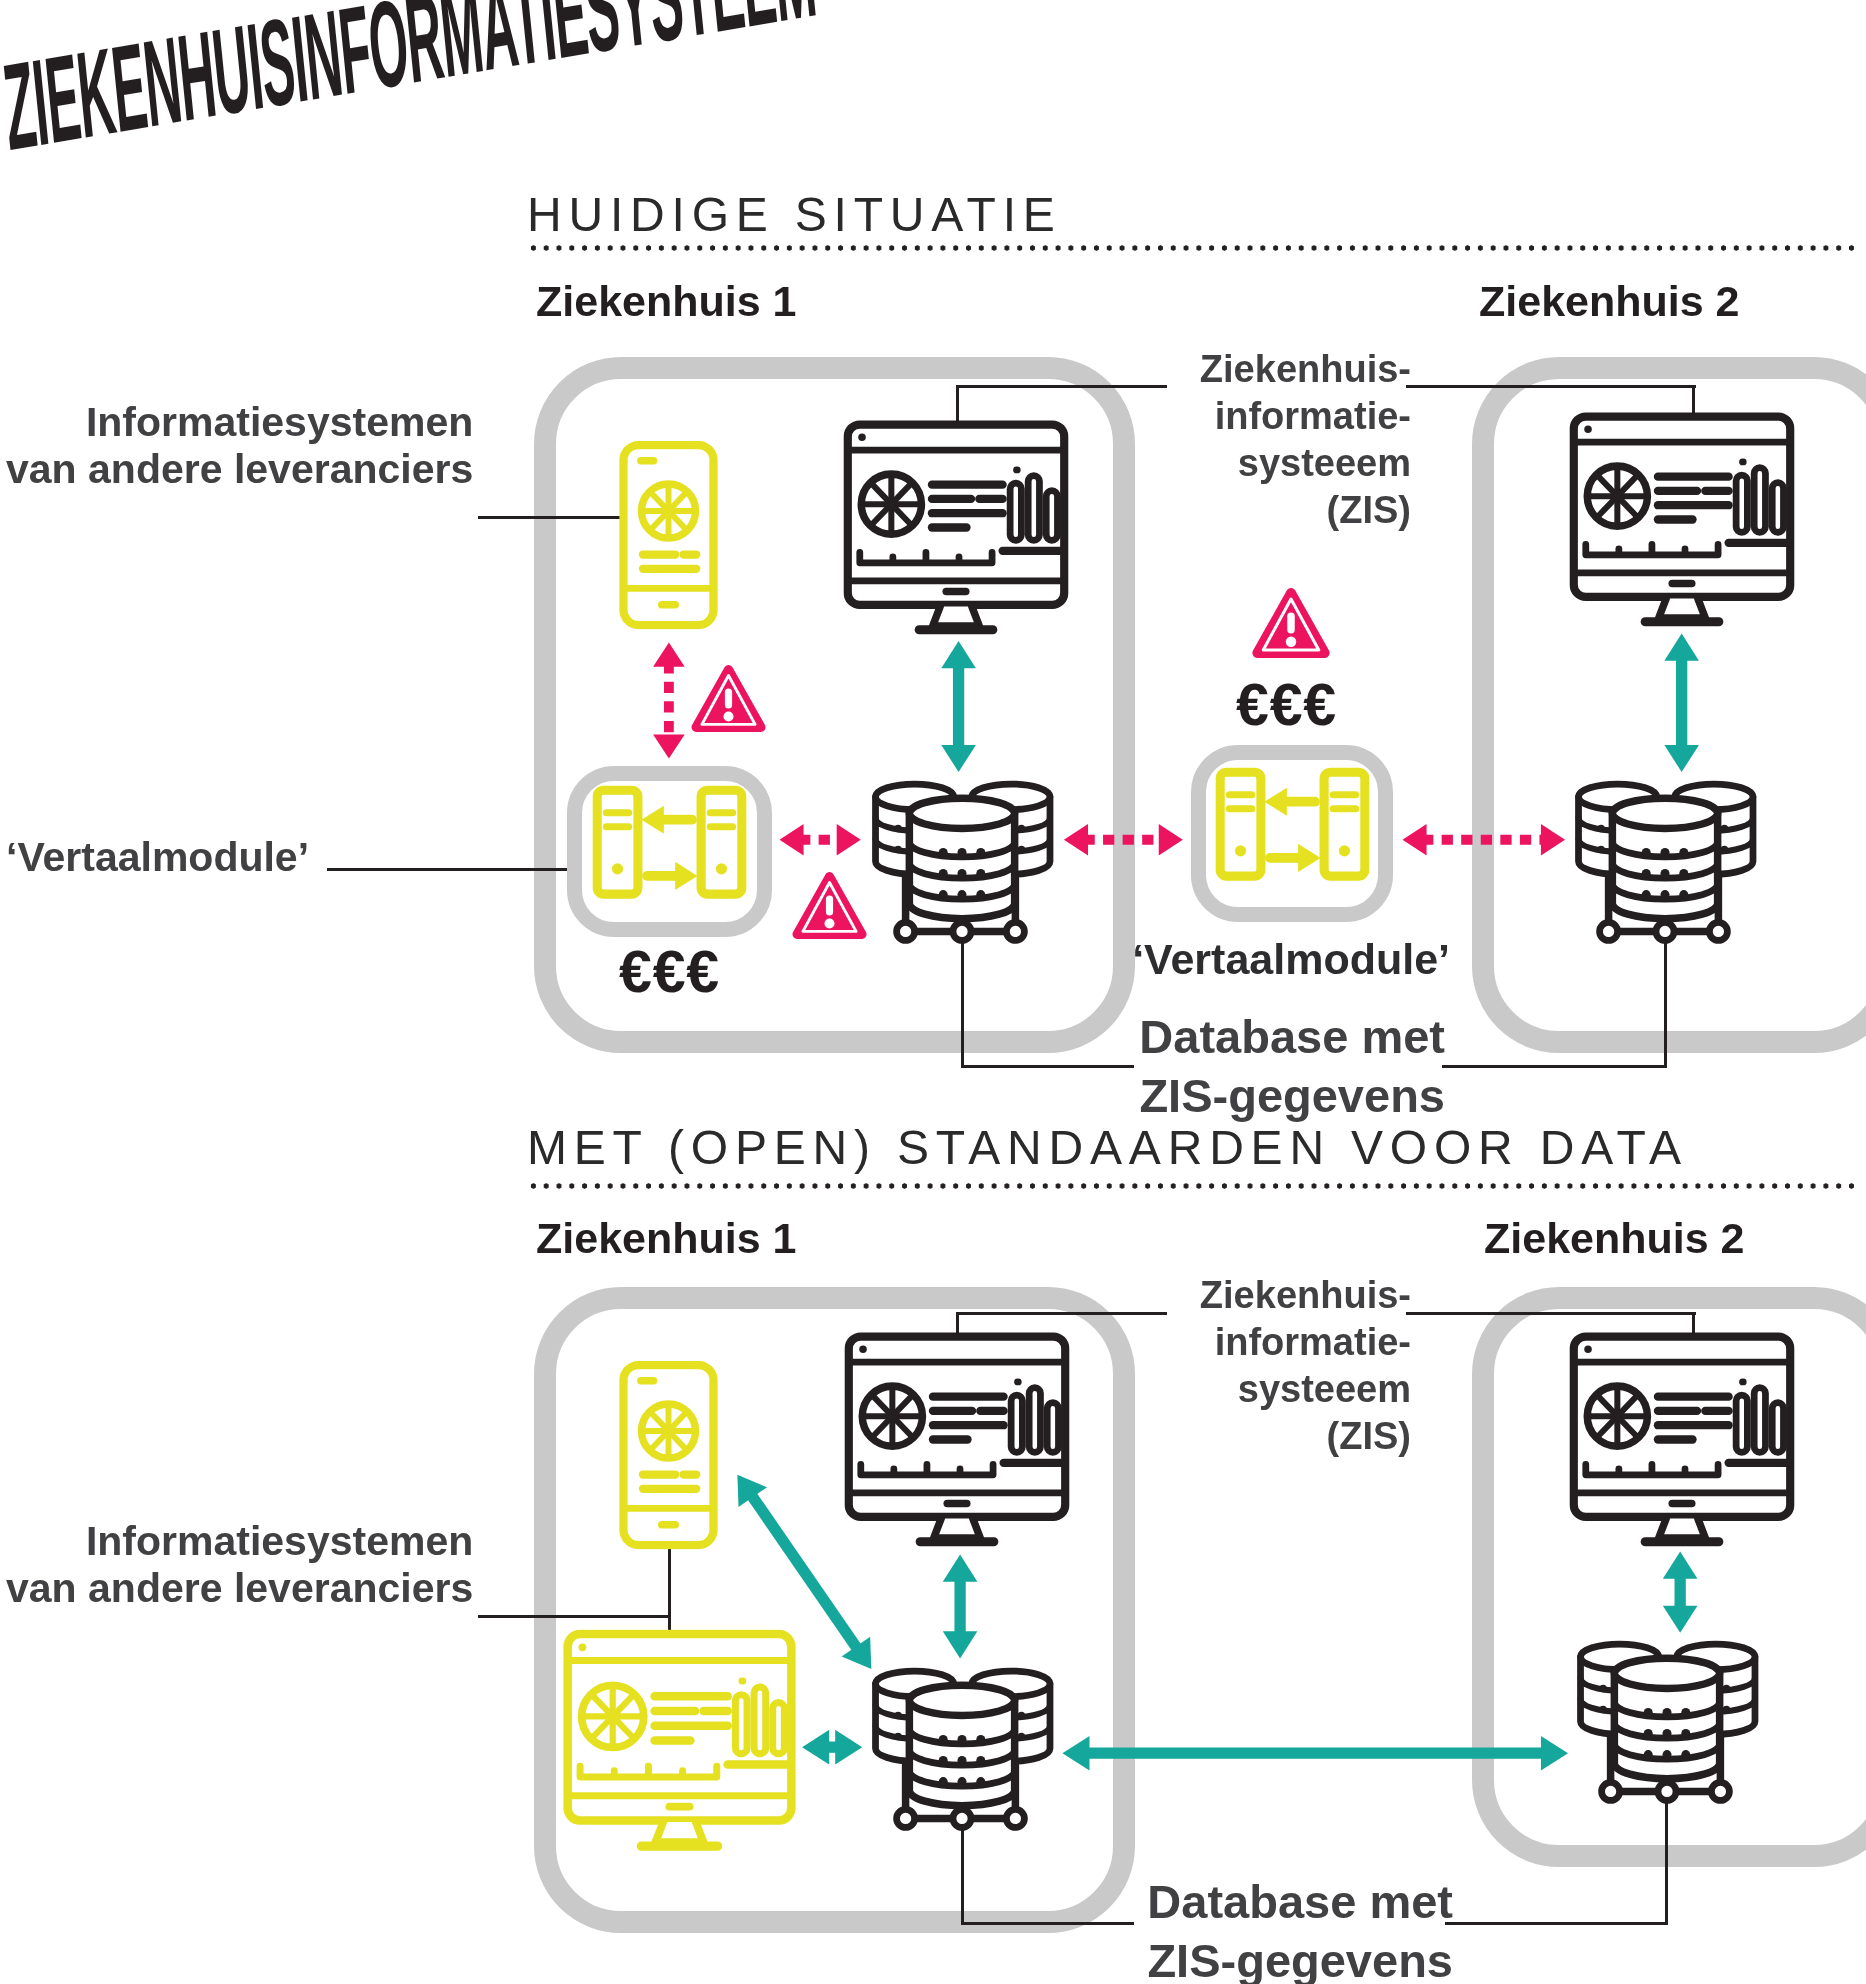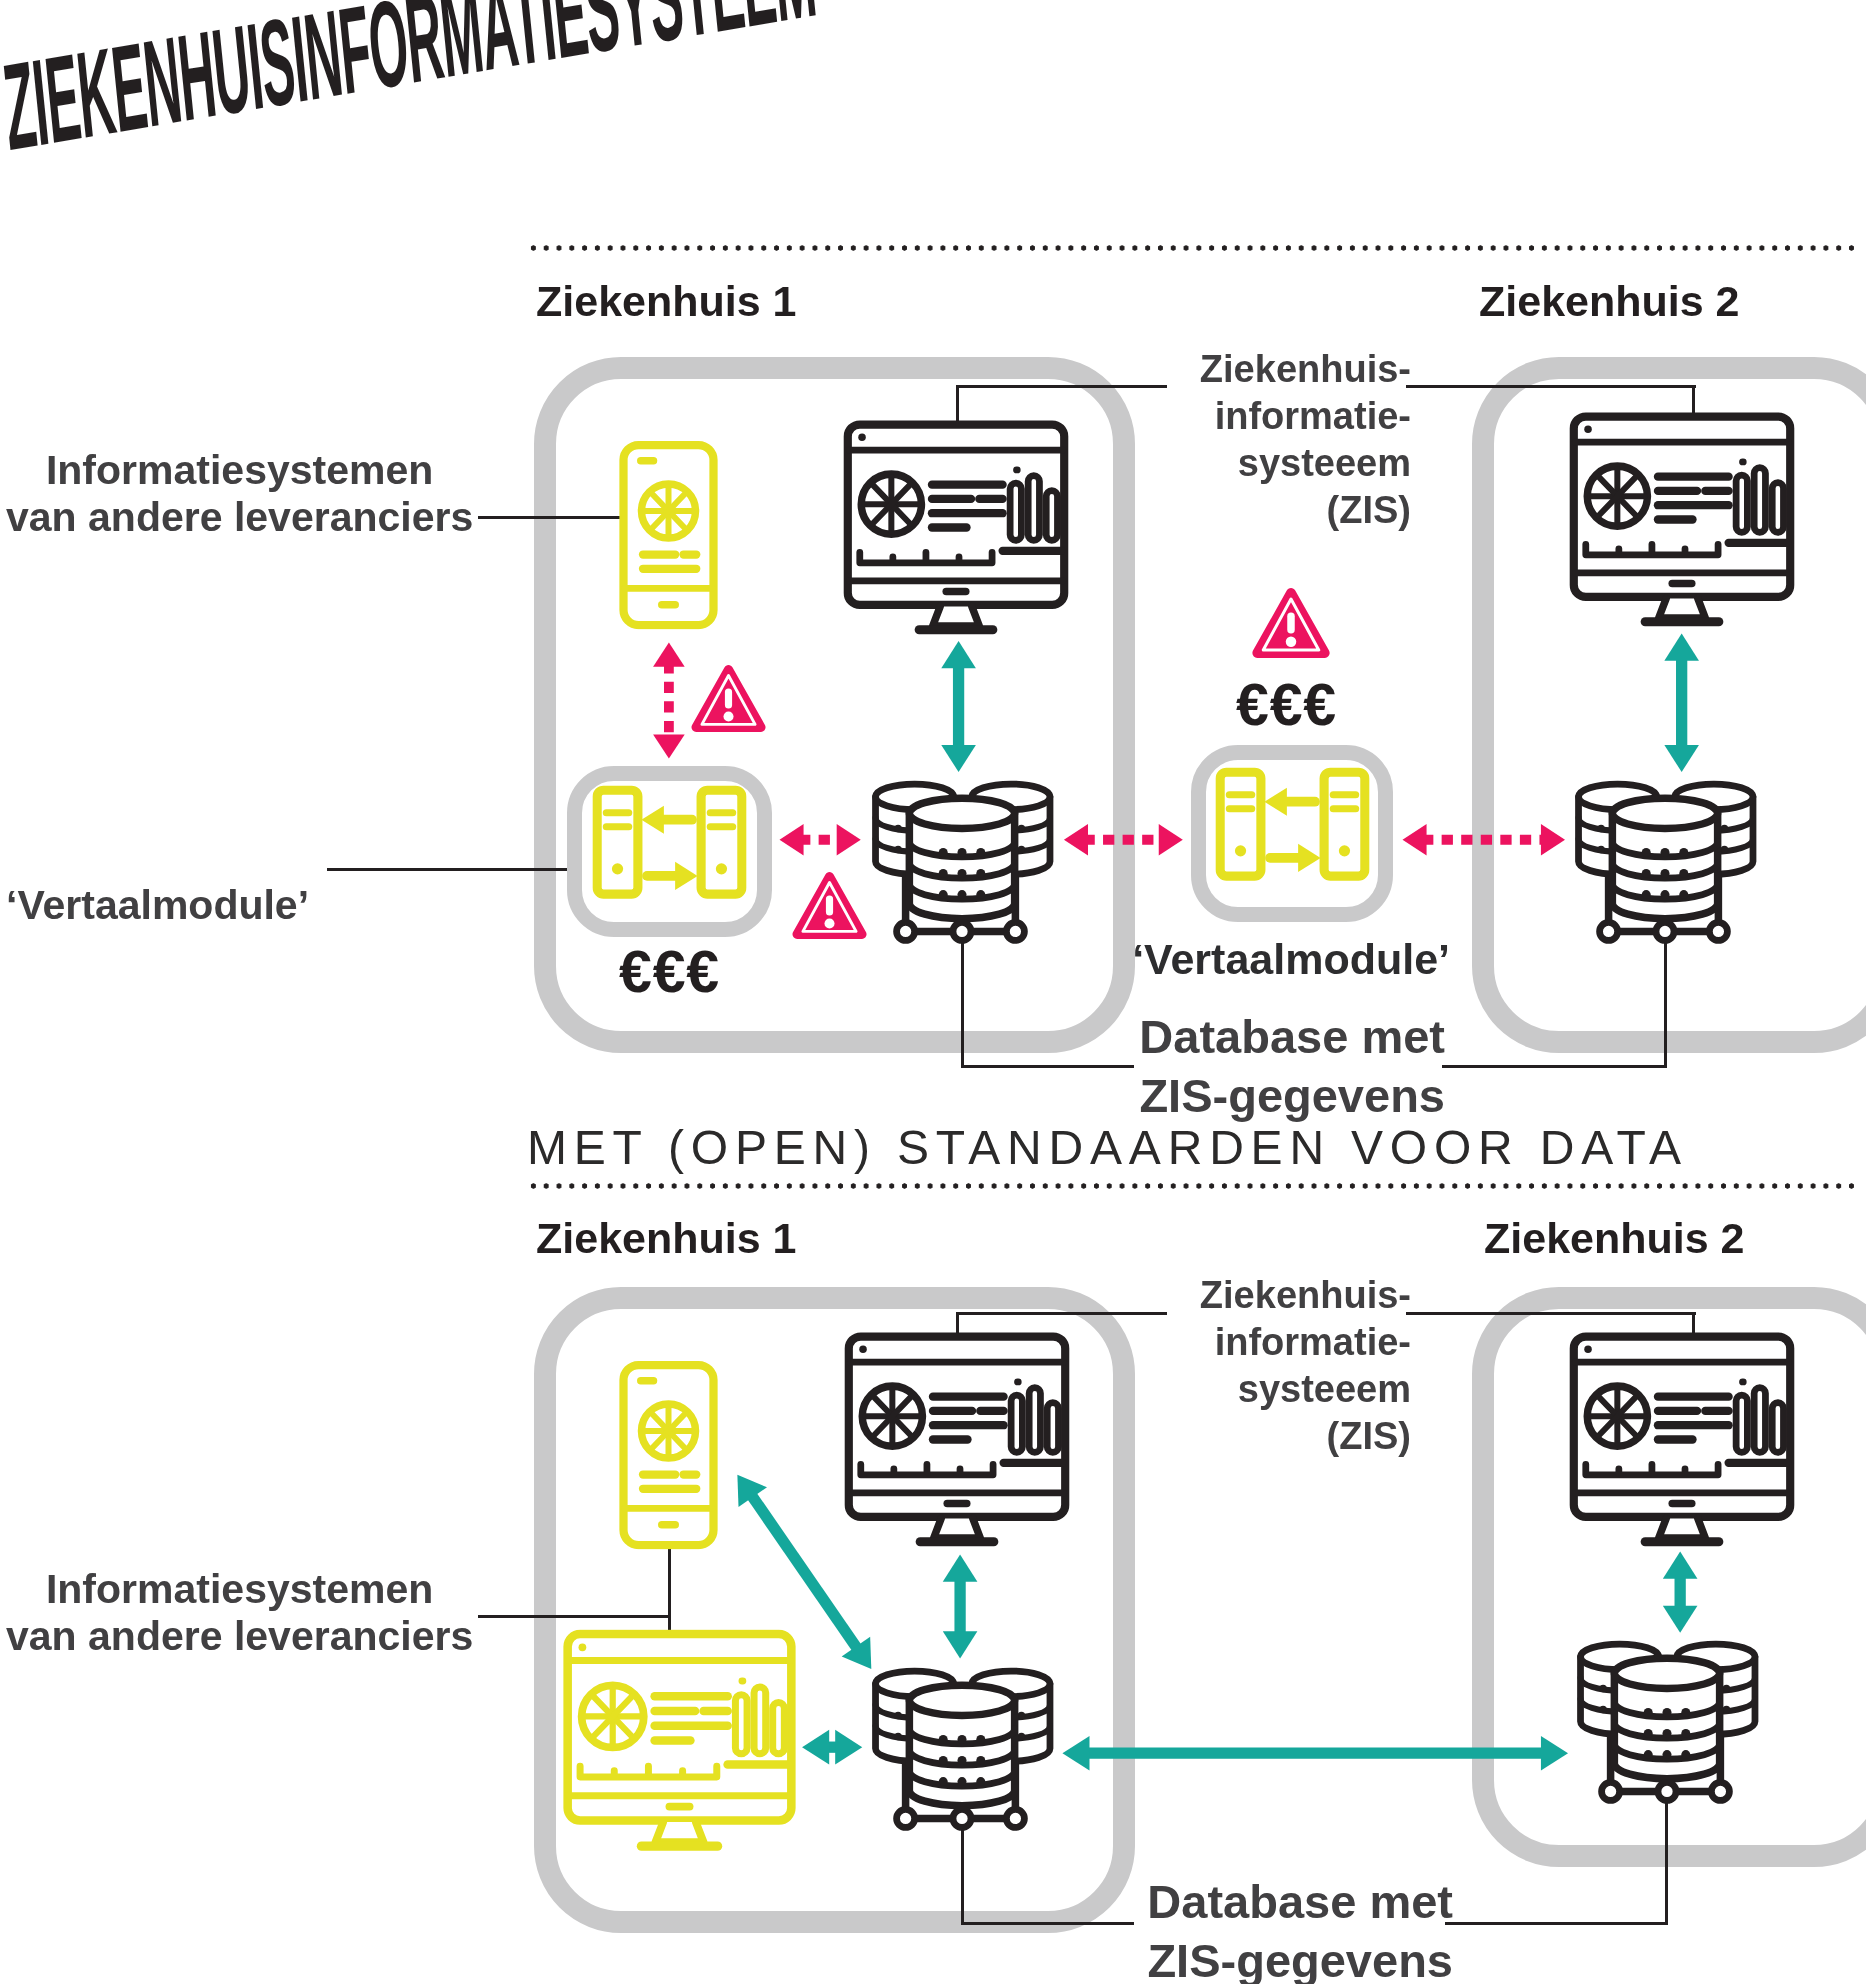--- a/index.html
+++ b/index.html
@@ -20,21 +20,21 @@
     background-size:12.8px 6px;background-repeat:repeat-x;}
   .hosp-title{position:absolute;font-size:43px;font-weight:700;color:var(--ink);white-space:nowrap;z-index:40;text-align:right;}
 
   
   .hosp-box{position:absolute;border:22.6px solid var(--frame_gray);border-radius:87px;background:#fff;z-index:1;}
   .vm-box{position:absolute;border:15px solid var(--frame_gray);border-radius:47px;background:#fff;z-index:10;
     display:flex;align-items:center;justify-content:center;}
 
   
   .lbl{position:absolute;font-weight:700;color:var(--label_gray);z-index:40;}
-  .lbl-left{font-size:41px;line-height:47px;text-align:center;margin-top:48px;}
+  .lbl-left{font-size:41px;line-height:47px;text-align:right;}
   .lbl-center{text-align:right;}
   .zis-lbl{font-size:38px;line-height:47px;}
   .db-lbl{font-size:47px;line-height:59px;}
   .vm-lbl{font-size:43px;color:#2d2d2f;}
   .euro{position:absolute;font-size:59px;font-weight:700;color:var(--ink);text-align:center;z-index:40;letter-spacing:0.8px;}
 
   
   .node{position:absolute;z-index:10;}
   .node svg{display:block;width:100%;height:100%;}
   .warn{z-index:30;}
@@ -155,20 +155,21 @@
       <rect x="47" y="34" width="10" height="28" rx="5" fill="#fff"></rect>
       <circle cx="52" cy="73" r="7" fill="#fff"></circle>
     </symbol>
   </defs>
 </svg>
 
 <div id="canvas">
 
   <div class="main-title"><span>ZIEKENHUISINFORMATIESYSTEEM</span></div>
 
+  <div class="sec-heading" style="left:527px;top:187px;">HUIDIGE SITUATIE</div>
   <div class="dotline" style="left:527px;top:245px;width:1329px;"></div>
 
   <div class="hosp-title" style="left:536px;top:277px;">Ziekenhuis 1</div>
   <div class="hosp-title" style="left:1479px;top:277px;">Ziekenhuis 2</div>
 
   <div class="hosp-box" style="left:534px;top:357px;width:557px;height:652px;"></div>
   <div class="hosp-box" style="left:1472px;top:357px;width:385px;height:652px;"></div>
 
   <div class="lbl lbl-left" style="left:6px;top:399px;">
     <div>Informatiesystemen</div>

